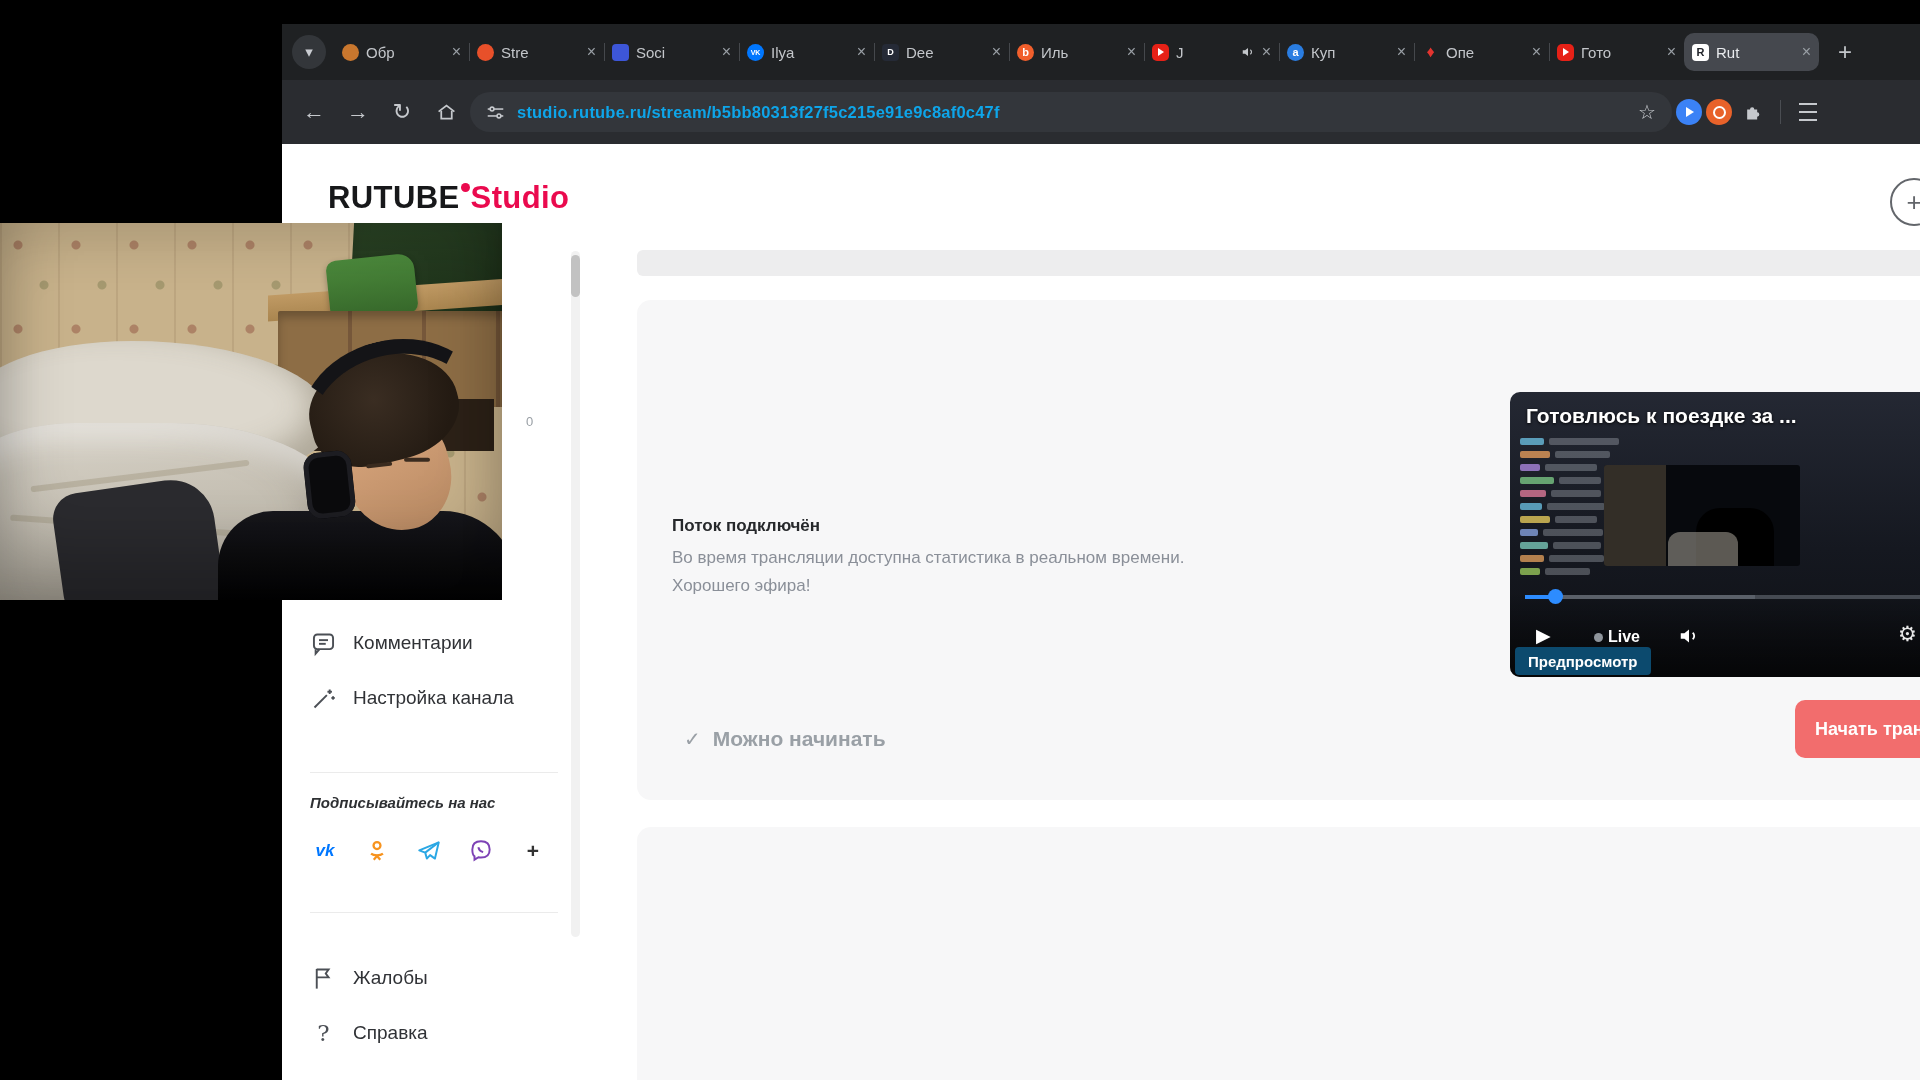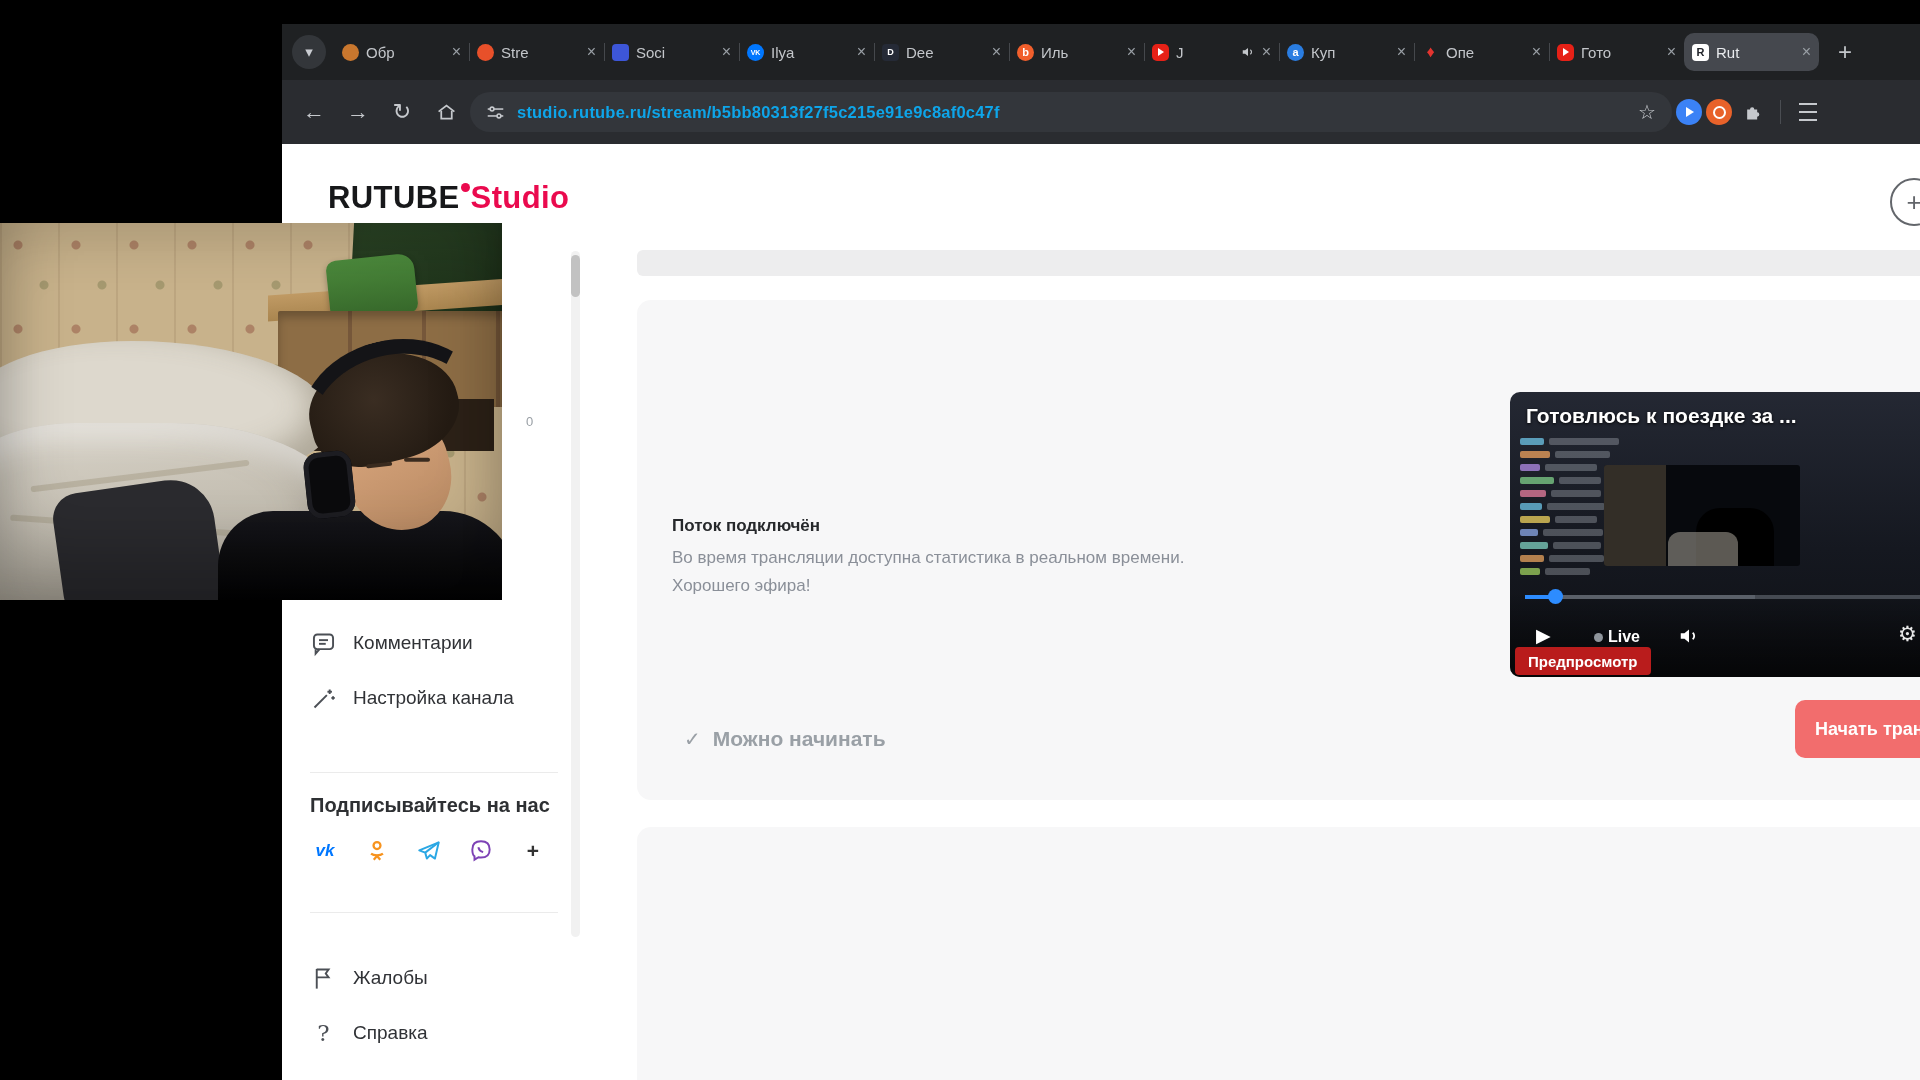--- a/index.html
+++ b/index.html
@@ -43,21 +43,21 @@
   
   .page{position:absolute;left:0;top:120px;right:0;bottom:0;background:#fff;overflow:hidden;}
   .logo{position:absolute;left:46px;top:36px;font-size:31px;font-weight:800;color:#17181a;letter-spacing:.4px;}
   .logo .dot{display:inline-block;width:9px;height:9px;background:#ea0a4e;border-radius:50%;margin:0 1px 16px 1px;}
   .logo .studio{color:#ea0a4e;font-weight:700;}
   .createbtn{position:absolute;left:1608px;top:34px;width:44px;height:44px;border:2px solid #63666b;
              border-radius:50%;color:#63666b;font-size:26px;display:flex;align-items:center;justify-content:center;background:#fff;}
 
   .siderow{position:absolute;left:28px;display:flex;align-items:center;gap:16px;height:46px;
            color:#303236;font-size:19px;width:250px;}
-  .sideheading{position:absolute;left:28px;font-size:20px;font-weight:700;color:#2e3033;}
+  .sideheading{position:absolute;left:28px;font-size:15px;font-weight:700;color:#2e3033;font-style:italic;}
   .sidedivider{position:absolute;left:28px;width:248px;height:1px;background:#ebebeb;}
   .socialrow{position:absolute;left:26px;top:690px;display:flex;gap:18px;align-items:center;}
   .socialbtn{width:34px;height:34px;display:flex;align-items:center;justify-content:center;}
   .scrolltrack{position:absolute;left:289px;top:107px;width:9px;height:686px;background:#f1f1f1;border-radius:5px;}
   .scrollthumb{position:absolute;left:0;top:4px;width:9px;height:42px;background:#c2c2c2;border-radius:5px;}
 
   .strip{position:absolute;left:355px;top:106px;width:1292px;height:26px;background:#ededee;border-radius:6px;}
   .card{position:absolute;left:355px;background:#f7f7f8;border-radius:14px;}
   .card1{top:156px;width:1412px;height:500px;}
   .card2{top:683px;width:1412px;height:430px;}
@@ -401,21 +401,21 @@
           </div>
           <div class="pvol">
             <svg viewBox="0 0 24 24" width="22" height="22">
                 <path d="M3 9v6h4l5 4V5L7 9H3z" fill="#fff"></path>
                 <path d="M16 8.5a4.5 4.5 0 0 1 0 7" stroke="#fff" stroke-width="2" fill="none"></path>
               </svg>
           </div>
           <div class="pgear"><span>⚙</span></div>
         </div>
 
-        <div class="badge" style="background: #b91c1c;">
+        <div class="badge" style="background: #0c4a6e;">
           <span>Предпросмотр</span>
         </div>
 
         <button class="startbtn" style="background: rgb(242, 109, 109);">Начать трансляцию</button>
 
       </div>
 
       <div class="card card2"></div>
     </div>
   </div>

